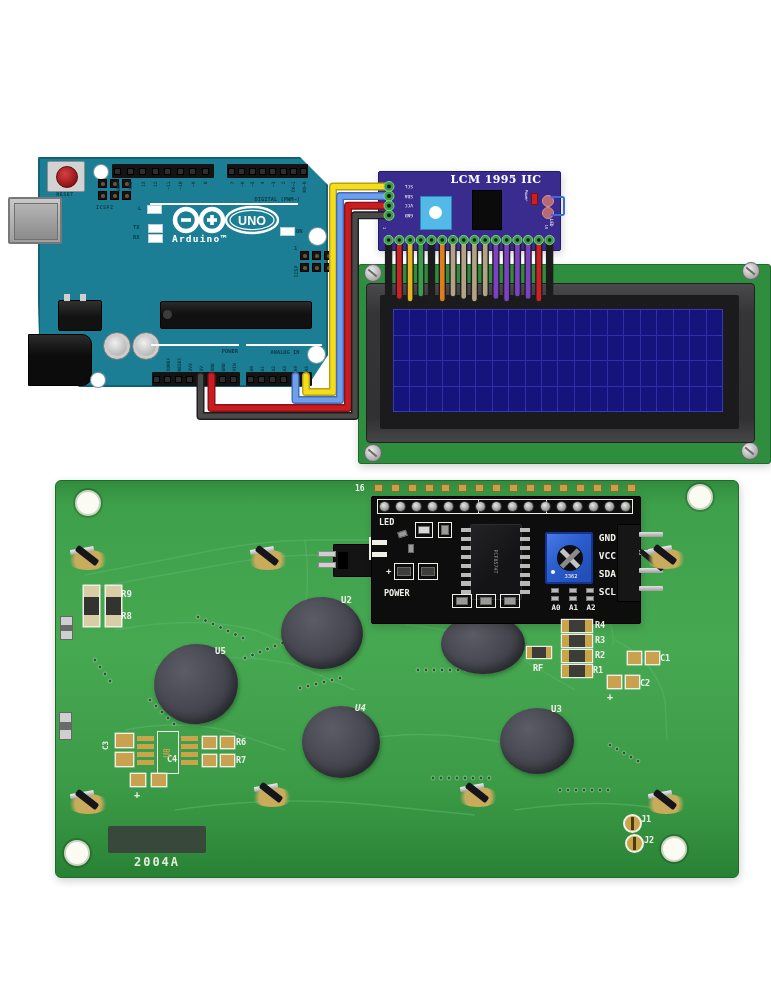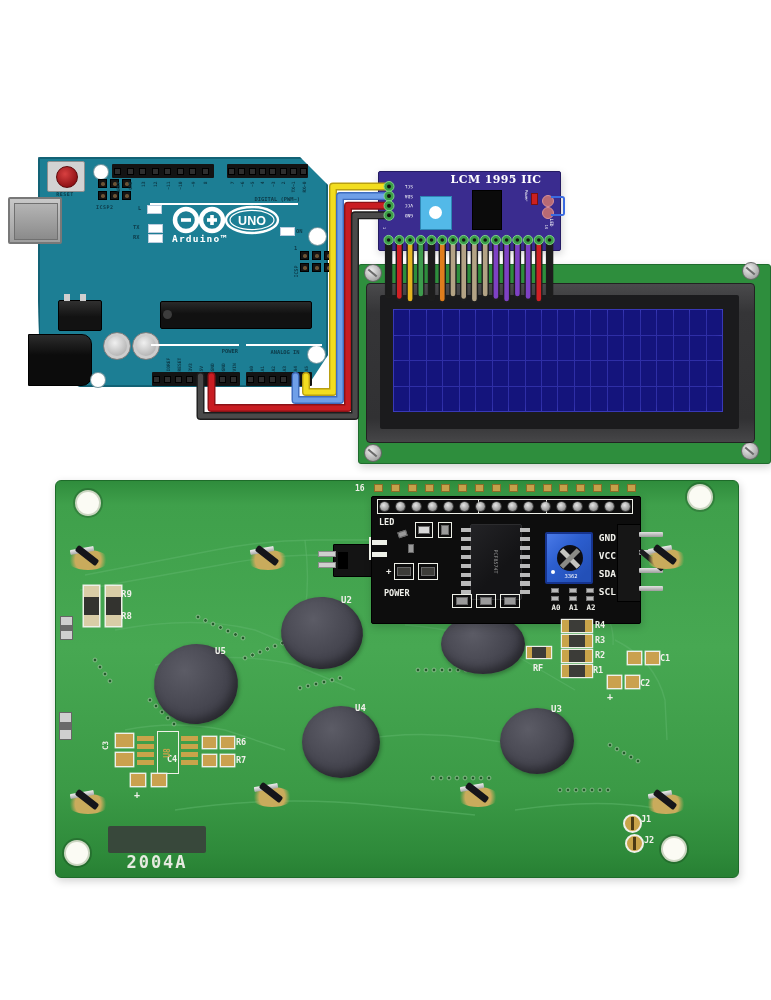--- a/index.html
+++ b/index.html
@@ -508,21 +508,21 @@
 
   <div class="abs" style="left:623px;top:814px;width:15px;height:15px;border-radius:50%;background:#c9a44a;border:2.5px solid #f0f0ea;box-sizing:content-box;">
     <div class="abs" style="left:6px;top:1px;width:3px;height:13px;background:#4a3a14;"></div>
   </div>
   <div class="abs" style="left:625px;top:834px;width:15px;height:15px;border-radius:50%;background:#c9a44a;border:2.5px solid #f0f0ea;box-sizing:content-box;">
     <div class="abs" style="left:6px;top:1px;width:3px;height:13px;background:#4a3a14;"></div>
   </div>
 
   <div class="abs" style="left:108px;top:826px;width:98px;height:27px;background:#39453b;border-radius:2px;opacity:.95;
               display:flex;align-items:center;justify-content:center;">
-    <span class="silk" style="font-size:17px;letter-spacing:2px;margin-top:44px;">2004A</span>
+    <span class="silk" style="font-size:12px;letter-spacing:2px;margin-top:44px;">2004A</span>
   </div>
 
   <div id="gen">
       <div class="pin abs" style="left: 114px; top: 167.5px;"></div>
       <div class="pin abs" style="left: 126.5px; top: 167.5px;"></div>
       <div class="pin abs" style="left: 139px; top: 167.5px;"></div>
       <div class="pin abs" style="left: 151.5px; top: 167.5px;"></div>
       <div class="pin abs" style="left: 164px; top: 167.5px;"></div>
       <div class="pin abs" style="left: 176.5px; top: 167.5px;"></div>
       <div class="pin abs" style="left: 189px; top: 167.5px;"></div>
@@ -664,21 +664,21 @@
       <div class="silk abs" style="left: 595px; top: 650px; font-size: 8.5px;">R2</div>
       <div class="silk abs" style="left: 593px; top: 665px; font-size: 8.5px;">R1</div>
       <div class="silk abs" style="left: 533px; top: 663px; font-size: 8.5px;">RF</div>
       <div class="silk abs" style="left: 660px; top: 653px; font-size: 8.5px;">C1</div>
       <div class="silk abs" style="left: 640px; top: 678px; font-size: 8.5px;">C2</div>
       <div class="silk abs" style="left: 607px; top: 691px; font-size: 10px;">+</div>
       <div class="silk abs" style="left: 641px; top: 814px; font-size: 8.5px;">J1</div>
       <div class="silk abs" style="left: 644px; top: 835px; font-size: 8.5px;">J2</div>
       <div class="silk abs" style="left: 341px; top: 595px; font-size: 9px;">U2</div>
       <div class="silk abs" style="left: 551px; top: 704px; font-size: 9px;">U3</div>
-      <div class="silk abs" style="left: 355px; top: 703px; font-size: 9px;">U4</div>
+      <div class="silk abs" style="left: 355px; top: 703px; font-size: 9px; font-style: italic;">U4</div>
       <div class="silk abs" style="left: 215px; top: 646px; font-size: 9px;">U5</div>
       <div class="silk abs" style="left: 92px; top: 742px; width: 26px; height: 7px; line-height: 7px; font-size: 7.5px; transform: rotate(-90deg); text-align: center;">C3</div>
       <div class=" abs" style="left: 155px; top: 748.5px; width: 26px; height: 8px; line-height: 8px; font-size: 8px; transform: rotate(-90deg); text-align: center; color: rgb(201, 164, 74); font-family: &quot;DejaVu Sans Mono&quot;, monospace; font-weight: bold;">U8</div>
     </div>
 
   <svg class="abs" id="wiresvg" style="left:0;top:0;" width="771" height="1000" viewBox="0 0 771 1000">
       <path d="M388.6,242 L388.6,295" fill="none" stroke="#1d1d1d" stroke-width="7.4" stroke-linejoin="round" stroke-linecap="round"></path>
       <path d="M388.6,243 L388.6,294" fill="none" stroke="#1c1c1c" stroke-width="4.6" stroke-linejoin="round" stroke-linecap="round"></path>
       <path d="M399.3,242 L399.3,297.5" fill="none" stroke="#1d1d1d" stroke-width="7.4" stroke-linejoin="round" stroke-linecap="round"></path>
       <path d="M399.3,243 L399.3,296.5" fill="none" stroke="#d02024" stroke-width="4.6" stroke-linejoin="round" stroke-linecap="round"></path>

